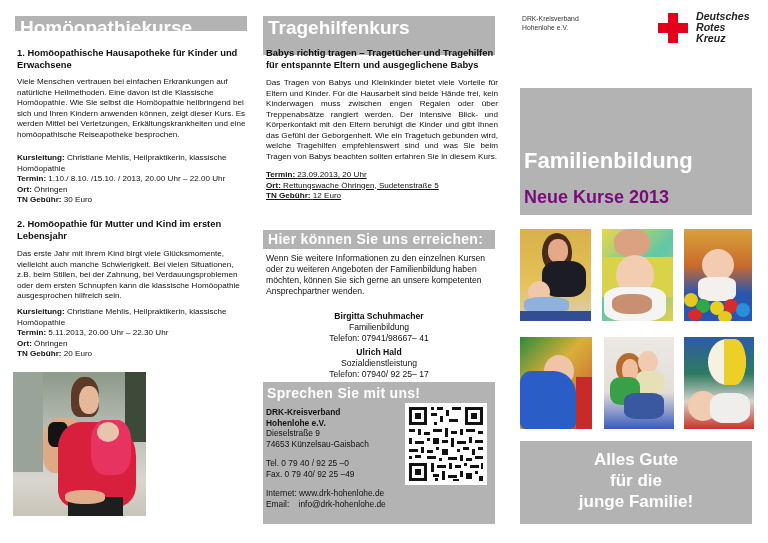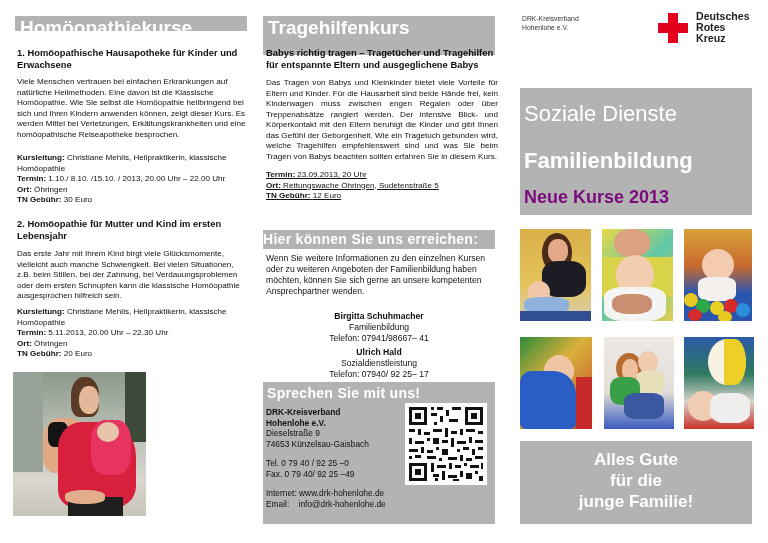--- a/index.html
+++ b/index.html
@@ -1,21 +1,21 @@
 <!DOCTYPE html>
 <html><head>
 <meta charset="utf-8">
 <style>
   * { box-sizing: border-box; margin: 0; padding: 0; }
   html, body { width: 768px; height: 543px; background: #ffffff; overflow: hidden; }
   body { position: relative; font-family: "Liberation Sans", sans-serif; color: #111; }
   .abs { position: absolute; }
   .bar { background: #b3b3b3; color: #ffffff; font-weight: bold; }
   .h-big { font-size: 19px; line-height: 24px; padding-left: 5px; }
-  .h-mid { font-size: 14px; line-height: 19px; }
+  .h-mid { font-size: 14px; line-height: 19px; padding-left: 5px; }
   .sub { font-size: 9.4px; font-weight: bold; line-height: 12px; }
   .para { font-size: 8.1px; line-height: 10.5px; }
   .para.justify { text-align: justify; }
   .info { font-size: 8.1px; line-height: 10.5px; }
   .info b { font-weight: bold; }
   .center { text-align: center; }
   .photo { position: absolute; overflow: hidden; }
   .cross-h { position: absolute; background: #e2001a; }
   .qr { position: absolute; background: #fff; }
 </style>
@@ -178,32 +178,31 @@
       </g>
     </svg>
   </div>
 </div>
 
 <div class="abs" style="left:522px; top:14px; font-size:6.8px; line-height:9px; color:#333;">
   <div>DRK-Kreisverband</div>
   <div>Hohenlohe e.V.</div>
 </div>
 
-<div class="abs" style="left:658px; top:11px; width:100px; height:34px;">
+<div class="abs" style="left:658px; top:11px; width:100px; height:34px;font-style:italic;">
   <div class="cross-h" style="left:10px; top:2px; width:10px; height:30px;"></div>
   <div class="cross-h" style="left:0px; top:12px; width:30px; height:10px;"></div>
   <div class="abs" style="left:38px; top:0px; font-weight:bold; font-size:10.6px; line-height:11px; color:#222;">
     <div>Deutsches</div>
     <div>Rotes</div>
     <div>Kreuz</div>
   </div>
 </div>
 
 <div class="abs" style="left:520px; top:88px; width:232px; height:127px; background:#b3b3b3;">
-  <div class="abs" style="left:4px; top:13px; color:#fff; font-size:22px; line-height:26px;">Soziale Dienste</div>
   <div class="abs" style="left:4px; top:60px; color:#fff; font-size:22px; font-weight:bold; line-height:26px;">Familienbildung</div>
   <div class="abs" style="left:4px; top:98px; color:#7b0a7b; font-size:18px; font-weight:bold; line-height:22px;">Neue Kurse 2013</div>
 </div>
 
 <div class="photo" style="left:520px; top:229px; width:71px; height:92px; background: linear-gradient(180deg,#d9b04a 0%,#e5c25a 60%,#d8d0b8 100%);">
   <div class="abs" style="left:22px; top:4px; width:30px; height:40px; background:#4a2a18; border-radius:50%;"></div>
   <div class="abs" style="left:28px; top:10px; width:20px; height:24px; background:#e3a988; border-radius:45%;"></div>
   <div class="abs" style="left:22px; top:32px; width:44px; height:36px; background:#1c1c24; border-radius:35%;"></div>
   <div class="abs" style="left:8px; top:52px; width:22px; height:22px; background:#f0c7a8; border-radius:50%;"></div>
   <div class="abs" style="left:4px; top:68px; width:45px; height:16px; background:#8fb2dc; border-radius:35%;"></div>

